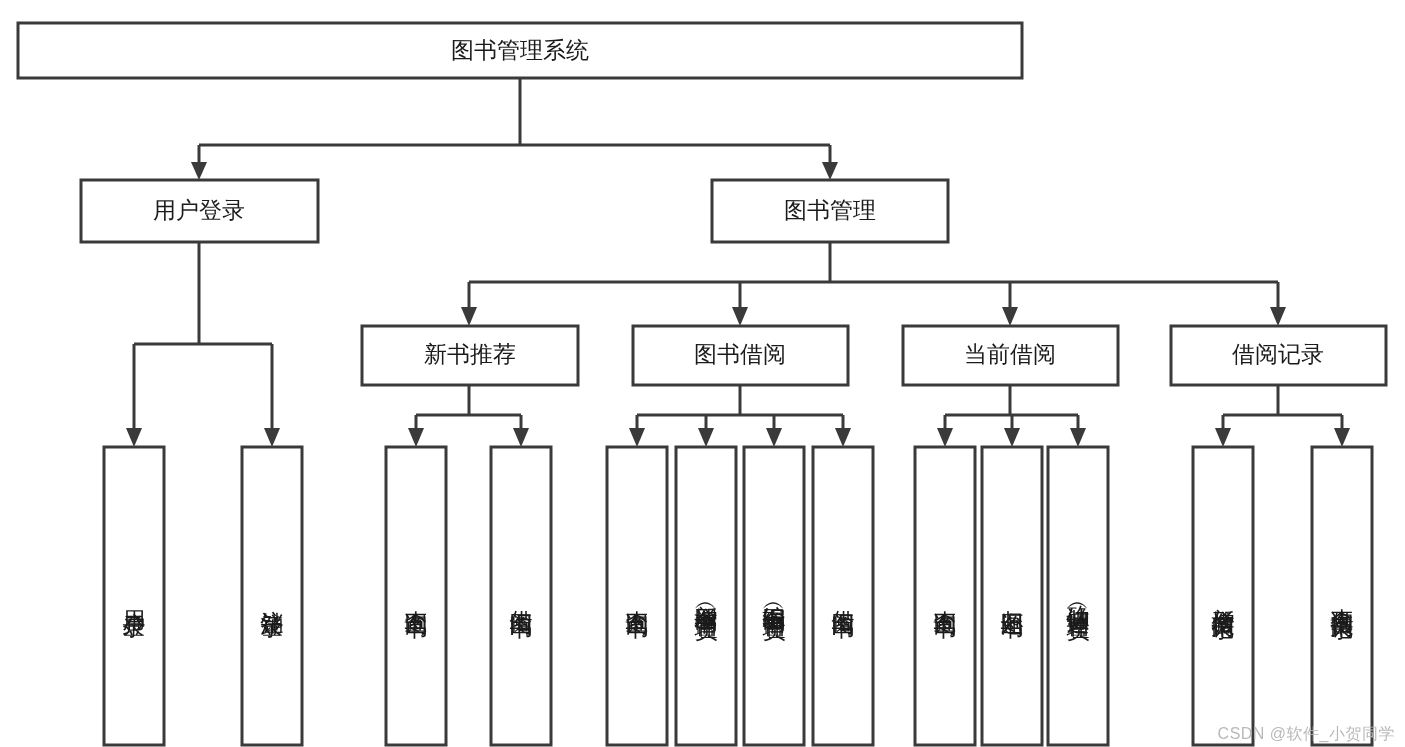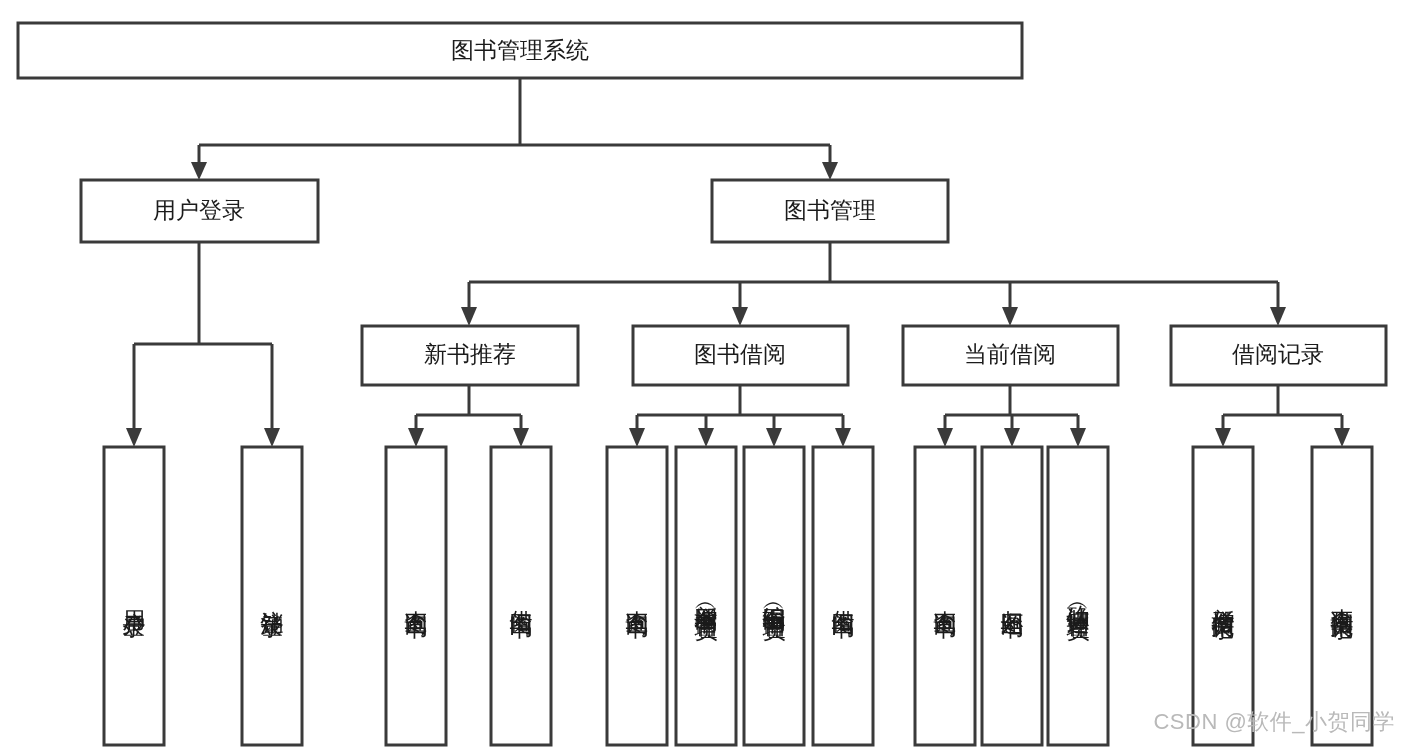--- a/index.html
+++ b/index.html
@@ -63,23 +63,23 @@
     font-family: "Liberation Sans", "DejaVu Sans", sans-serif;
     font-size: 23px;
     line-height: 1.18;
     color: #1b1b1b;
     letter-spacing: 2px;
     white-space: nowrap;
   }
   .watermark {
     position: absolute;
     right: 10px;
-    bottom: 20px;
-    font-family: "Liberation Sans", "DejaVu Sans", sans-serif;
-    font-size: 22px;
+    bottom: 12px;
+    font-family: "Liberation Sans", "DejaVu Sans", sans-serif;
+    font-size: 16px;
     color: #b9b9b9;
     letter-spacing: 0.5px;
     white-space: nowrap;
   }
 </style>
 </head>
 <body>
 
 <div id="diagram-root">
 

